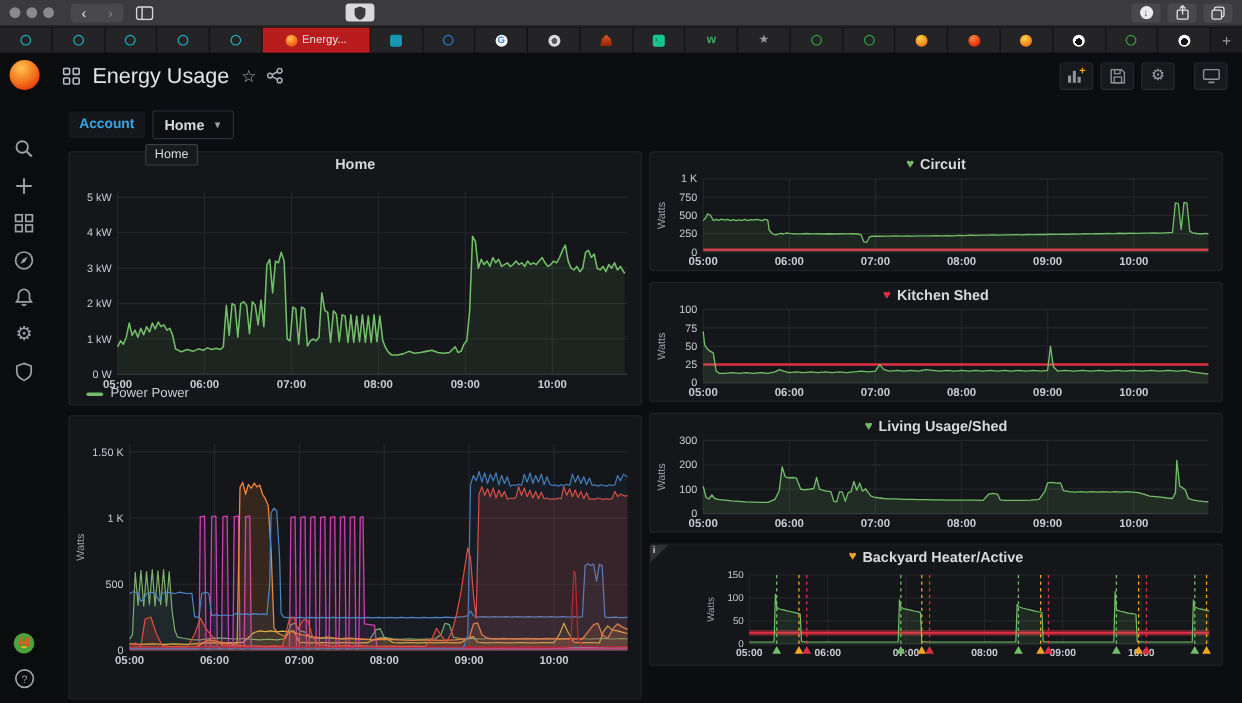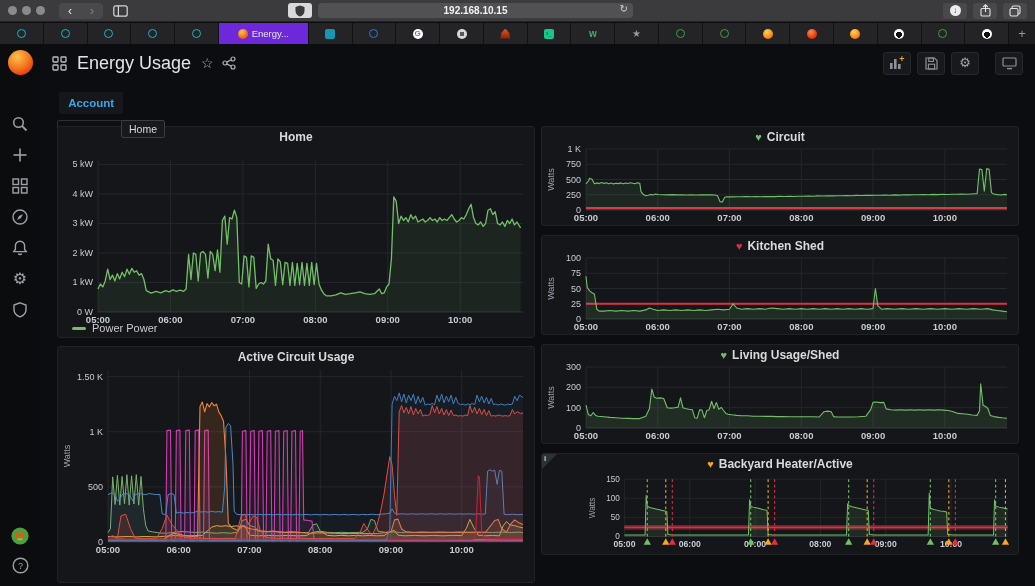--- a/index.html
+++ b/index.html
@@ -16,21 +16,21 @@
   .toolbtn{height:16px;border:none;background:transparent;border-radius:3px;color:#d7d7da;display:flex;align-items:center;justify-content:center;padding:0 4px;}
   .shieldbtn{margin-left:150px;height:15px;width:24px;border:none;border-radius:3px;background:#d9d9db;display:flex;align-items:center;justify-content:center;padding:0;}
   .addressbar{position:relative;width:315px;height:15px;background:#515153;border-radius:4px;display:flex;align-items:center;justify-content:center;color:#f2f2f4;font-size:10px;font-weight:600;}
   .addressbar .reload{position:absolute;right:5px;top:0;font-size:10px;color:#d3d3d6;font-weight:400;}
   .rightbtns{margin-left:auto;display:flex;gap:6px;}
   .rightbtns button{height:16px;min-width:24px;border:none;border-radius:3px;background:#49494b;color:#e3e3e6;display:flex;align-items:center;justify-content:center;padding:0 3px;font-size:10px;}
   .dlcircle{width:11px;height:11px;border-radius:50%;background:#ececee;color:#3a3a3c;font-size:8px;line-height:11px;text-align:center;font-weight:700;}
 
   .tabstrip{position:absolute;top:23px;left:0;right:0;height:21px;background:#1d1d1f;display:flex;align-items:stretch;}
   .tab{flex:1 1 44px;display:flex;align-items:center;justify-content:center;gap:4px;background:#242426;border-right:1px solid #111113;min-width:0;}
-  .tab.active{flex:0 0 90px;background:#6d28d9;}
+  .tab.active{flex:0 0 90px;background:#b91c1c;}
   .tab .tlabel{color:#e4e4e7;font-size:9.5px;white-space:nowrap;overflow:hidden;}
   .tabplus{flex:0 0 26px;display:flex;align-items:center;justify-content:center;color:#98989d;font-size:13px;background:#1d1d1f;}
   .ti{width:10px;height:10px;display:inline-block;position:relative;flex:0 0 auto;}
   .ti.ha-cyan{border:1.7px solid #1cb3c9;border-radius:50%;width:9px;height:9px;}
   .ti.ha-green{border:1.7px solid #30a63e;border-radius:50%;width:9px;height:9px;}
   .ti.grafana{background:radial-gradient(circle at 38% 30%,#ffc24d,#f2711c 55%,#e8390e);border-radius:50%;}
   .ti.grafana-orange{background:radial-gradient(circle at 38% 30%,#ffd34d,#f58a1f 60%,#e8560e);border-radius:50%;}
   .ti.grafana-red{background:radial-gradient(circle at 38% 30%,#ff8a4d,#e8390e 60%,#b31205);border-radius:50%;}
   .ti.pfsense{background:#1796b4;border-radius:2px;}
   .ti.octagon{border:1.7px solid #2b7bd3;border-radius:50%;width:9px;height:9px;}
@@ -53,21 +53,21 @@
 
   .main{position:relative;flex:1;background:#0c0d10;}
   .navbar{position:absolute;top:0;left:0;right:0;height:38px;display:flex;align-items:center;padding:0 12px;gap:8px;}
   .page-title{color:#e3e4e6;font-size:18px;font-weight:500;margin:0 2px;}
   .nav-ic{color:#9da2a8;display:flex;align-items:center;}
   .star-glyph{font-size:14px;color:#aeb2b8;}
   .actions{margin-left:auto;display:flex;gap:6px;align-items:center;}
   .actbtn{height:23px;min-width:28px;background:#17191d;border:1px solid #26282e;border-radius:3px;display:flex;align-items:center;justify-content:center;color:#8e9197;padding:0 4px;}
   .actbtn.solo{margin-left:10px;}
 
-  .submenu{position:absolute;top:48px;left:17px;display:flex;gap:6px;align-items:center;flex-direction:column;}
+  .submenu{position:absolute;top:48px;left:17px;display:flex;gap:6px;align-items:center;}
   .var-label{color:#35a7e8;font-size:11.5px;font-weight:600;background:#15171b;padding:5px 9px;border-radius:2px;}
   .var-dd{display:flex;align-items:center;gap:7px;background:#0d0e11;border:1px solid #2c3036;border-radius:2px;padding:4px 9px;color:#d8d9da;font-size:12px;font-weight:600;}
   .var-dd .caret{font-size:8px;color:#9da2a8;}
   .gtooltip{position:absolute;top:76px;left:81px;background:#17191d;border:1px solid #3a3d41;border-radius:2px;color:#d8d9da;font-size:10.5px;padding:2px 7px;z-index:9;}
 
   .panel{position:absolute;background:#141619;border:1px solid #1f2226;border-radius:3px;}
   .panel-title{height:17px;display:flex;align-items:center;justify-content:center;gap:5px;color:#d8d9da;font-size:12px;font-weight:600;padding-top:3px;}
   .heart{font-size:11px;line-height:11px;}
   .chart{position:absolute;left:4px;right:4px;}
   .legend{position:absolute;left:14px;bottom:3px;display:flex;align-items:center;gap:6px;color:#c7ccd1;font-size:11px;}
@@ -95,24 +95,20 @@
       <svg width="15" height="12" viewBox="0 0 15 12">
           <rect x="0.8" y="0.8" width="13.4" height="10.4" rx="2" fill="none" stroke="#d7d7da" stroke-width="1.2"></rect>
           <line x1="5.4" y1="0.8" x2="5.4" y2="11.2" stroke="#d7d7da" stroke-width="1.2"></line>
         </svg>
     </button>
     <button class="shieldbtn">
       <svg width="10" height="12" viewBox="0 0 10 12">
           <path d="M5 0.5 L9.5 2 V6 C9.5 9 7.5 10.8 5 11.5 C2.5 10.8 0.5 9 0.5 6 V2 Z" fill="#3a3a3c"></path>
         </svg>
     </button>
-    <div class="addressbar">
-      <span>192.168.10.15</span>
-      <span class="reload">↻</span>
-    </div>
     <div class="rightbtns">
       <button>
           <span class="dlcircle">↓</span>
         </button>
       <button>
         <svg width="11" height="13" viewBox="0 0 11 13">
             <rect x="1" y="4.5" width="9" height="7.5" rx="1" fill="none" stroke="#e3e3e6" stroke-width="1.1"></rect>
             <line x1="5.5" y1="8" x2="5.5" y2="1" stroke="#e3e3e6" stroke-width="1.1"></line>
             <polyline points="3.2,3 5.5,0.8 7.8,3" fill="none" stroke="#e3e3e6" stroke-width="1.1"></polyline>
           </svg>
@@ -353,23 +349,20 @@
               <path d="M36.0 134.0L38.4 129.0L40.8 131.9L43.2 126.0L45.7 114.2L48.1 124.5L50.5 120.1L52.9 126.0L55.3 118.6L57.7 123.9L60.1 117.2L62.6 121.6L65.0 114.2L67.4 119.2L69.8 113.3L72.2 117.2L74.6 115.7L77.1 120.1L79.5 118.6L81.9 124.5L84.3 135.7L89.1 138.1L94.0 136.3L98.8 137.8L103.6 135.7L107.2 136.9L110.9 134.9L114.5 136.3L118.1 135.2L121.7 136.3L124.1 134.0L126.6 99.4L129.0 124.5L131.4 98.0L133.8 99.4L136.2 126.0L138.6 98.0L141.0 96.5L143.5 99.4L145.9 123.1L148.3 96.5L150.7 99.4L153.1 115.7L155.5 95.0L157.9 117.2L160.4 65.5L162.8 61.1L165.2 89.1L167.6 62.6L170.0 64.0L172.4 55.2L174.8 62.6L177.3 127.5L179.7 129.0L182.1 100.9L184.5 102.4L186.9 131.9L189.3 100.9L191.8 102.4L194.2 133.4L196.6 129.0L199.0 127.5L201.4 129.0L203.8 126.0L206.2 89.1L208.7 103.9L211.1 105.3L213.5 130.4L215.9 103.9L218.3 106.8L220.7 129.8L223.1 107.4L225.6 108.3L228.0 130.4L230.4 107.4L232.8 130.4L235.2 108.3L237.6 129.8L240.0 107.4L242.5 130.4L244.9 108.3L247.3 130.4L249.7 107.4L252.1 129.8L254.5 108.3L257.0 129.0L259.4 134.9L261.8 138.7L264.2 140.8L269.0 140.8L273.9 139.9L278.7 137.8L283.5 139.3L288.3 138.7L293.2 137.8L298.0 136.9L302.8 138.7L307.7 139.3L312.5 138.7L317.3 134.0L319.7 138.7L322.2 137.8L324.6 131.9L327.0 129.0L329.4 103.9L331.8 41.9L334.2 46.3L336.6 68.5L339.1 61.1L341.5 65.5L343.9 62.6L346.3 67.0L348.7 59.6L351.1 64.0L353.5 61.1L356.0 67.0L358.4 65.5L360.8 64.0L363.2 67.0L365.6 65.5L368.0 62.6L370.4 65.5L372.9 64.0L375.3 67.0L377.7 62.6L380.1 65.5L382.5 64.0L384.9 65.5L387.3 62.6L389.8 59.6L392.2 64.0L394.6 67.0L397.0 65.5L399.4 62.6L401.8 64.0L404.3 59.6L406.7 53.7L409.1 49.3L411.5 62.6L413.9 68.5L416.3 69.9L418.7 67.0L421.2 71.4L423.6 68.5L426.0 55.2L428.4 53.7L430.8 59.6L433.2 56.7L435.6 68.5L438.1 69.9L440.5 67.0L442.9 71.4L445.3 65.5L447.7 68.5L450.1 64.0L452.5 69.9L455.0 67.0L458.6 72.9L458.6 157L36.0 157Z" fill="#73bf69" fill-opacity="0.09" stroke="none"></path>
               <path d="M36.0 134.0L38.4 129.0L40.8 131.9L43.2 126.0L45.7 114.2L48.1 124.5L50.5 120.1L52.9 126.0L55.3 118.6L57.7 123.9L60.1 117.2L62.6 121.6L65.0 114.2L67.4 119.2L69.8 113.3L72.2 117.2L74.6 115.7L77.1 120.1L79.5 118.6L81.9 124.5L84.3 135.7L89.1 138.1L94.0 136.3L98.8 137.8L103.6 135.7L107.2 136.9L110.9 134.9L114.5 136.3L118.1 135.2L121.7 136.3L124.1 134.0L126.6 99.4L129.0 124.5L131.4 98.0L133.8 99.4L136.2 126.0L138.6 98.0L141.0 96.5L143.5 99.4L145.9 123.1L148.3 96.5L150.7 99.4L153.1 115.7L155.5 95.0L157.9 117.2L160.4 65.5L162.8 61.1L165.2 89.1L167.6 62.6L170.0 64.0L172.4 55.2L174.8 62.6L177.3 127.5L179.7 129.0L182.1 100.9L184.5 102.4L186.9 131.9L189.3 100.9L191.8 102.4L194.2 133.4L196.6 129.0L199.0 127.5L201.4 129.0L203.8 126.0L206.2 89.1L208.7 103.9L211.1 105.3L213.5 130.4L215.9 103.9L218.3 106.8L220.7 129.8L223.1 107.4L225.6 108.3L228.0 130.4L230.4 107.4L232.8 130.4L235.2 108.3L237.6 129.8L240.0 107.4L242.5 130.4L244.9 108.3L247.3 130.4L249.7 107.4L252.1 129.8L254.5 108.3L257.0 129.0L259.4 134.9L261.8 138.7L264.2 140.8L269.0 140.8L273.9 139.9L278.7 137.8L283.5 139.3L288.3 138.7L293.2 137.8L298.0 136.9L302.8 138.7L307.7 139.3L312.5 138.7L317.3 134.0L319.7 138.7L322.2 137.8L324.6 131.9L327.0 129.0L329.4 103.9L331.8 41.9L334.2 46.3L336.6 68.5L339.1 61.1L341.5 65.5L343.9 62.6L346.3 67.0L348.7 59.6L351.1 64.0L353.5 61.1L356.0 67.0L358.4 65.5L360.8 64.0L363.2 67.0L365.6 65.5L368.0 62.6L370.4 65.5L372.9 64.0L375.3 67.0L377.7 62.6L380.1 65.5L382.5 64.0L384.9 65.5L387.3 62.6L389.8 59.6L392.2 64.0L394.6 67.0L397.0 65.5L399.4 62.6L401.8 64.0L404.3 59.6L406.7 53.7L409.1 49.3L411.5 62.6L413.9 68.5L416.3 69.9L418.7 67.0L421.2 71.4L423.6 68.5L426.0 55.2L428.4 53.7L430.8 59.6L433.2 56.7L435.6 68.5L438.1 69.9L440.5 67.0L442.9 71.4L445.3 65.5L447.7 68.5L450.1 64.0L452.5 69.9L455.0 67.0L458.6 72.9" fill="none" stroke="#73bf69" stroke-width="1.3" stroke-linejoin="round"></path>
             </svg></div>
         <div class="legend">
           <span class="swatch"></span>
           <span>Power Power</span>
         </div>
       </section>
 
       <section class="panel" style="left:17px;top:302px;width:478px;height:237px;">
-        <div class="panel-title">
-            <span>Active Circuit Usage</span>
-          </div>
         <div class="chart" style="top:18px;height:190px;"><svg width="100%" height="100%" viewBox="0 0 468 190">
               <line x1="46" y1="11.615384615384611" x2="461" y2="11.615384615384611" stroke="#24272c" stroke-width="1"></line>
               <text x="41" y="14.615384615384611" font-size="9" fill="#c8cdd2" text-anchor="end">1.50 K</text>
               <line x1="46" y1="66.74358974358974" x2="461" y2="66.74358974358974" stroke="#24272c" stroke-width="1"></line>
               <text x="41" y="69.74358974358974" font-size="9" fill="#c8cdd2" text-anchor="end">1 K</text>
               <line x1="46" y1="121.87179487179488" x2="461" y2="121.87179487179488" stroke="#24272c" stroke-width="1"></line>
               <text x="41" y="124.87179487179488" font-size="9" fill="#c8cdd2" text-anchor="end">500</text>
               <line x1="46" y1="177" x2="461" y2="177" stroke="#2f343a" stroke-width="1"></line>
               <text x="41" y="180" font-size="9" fill="#c8cdd2" text-anchor="end">0</text>
               <line x1="46" y1="5" x2="46" y2="177" stroke="#24272c" stroke-width="1"></line>

